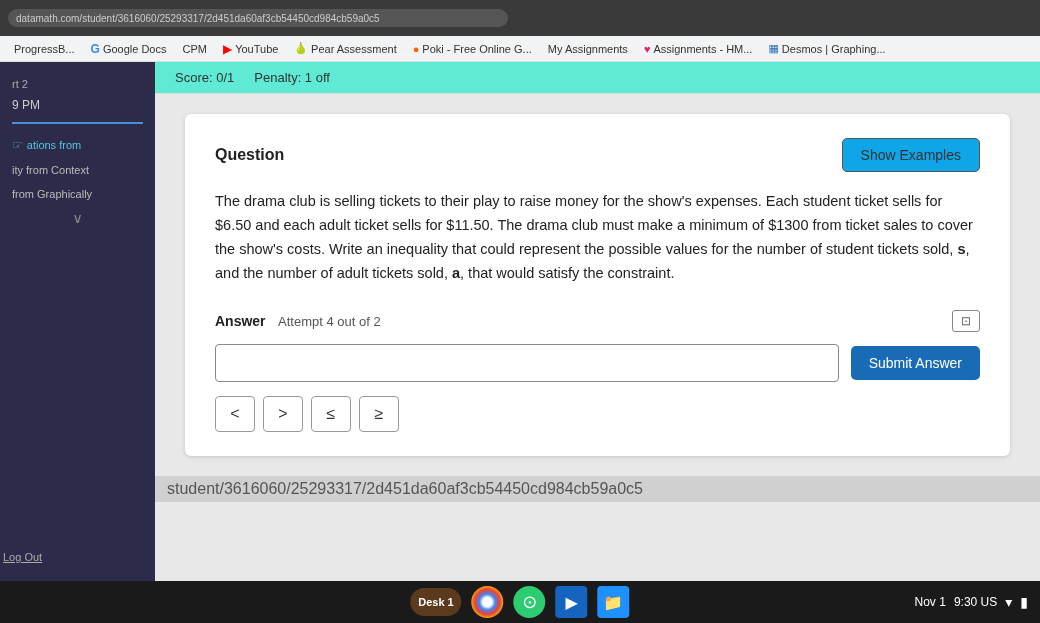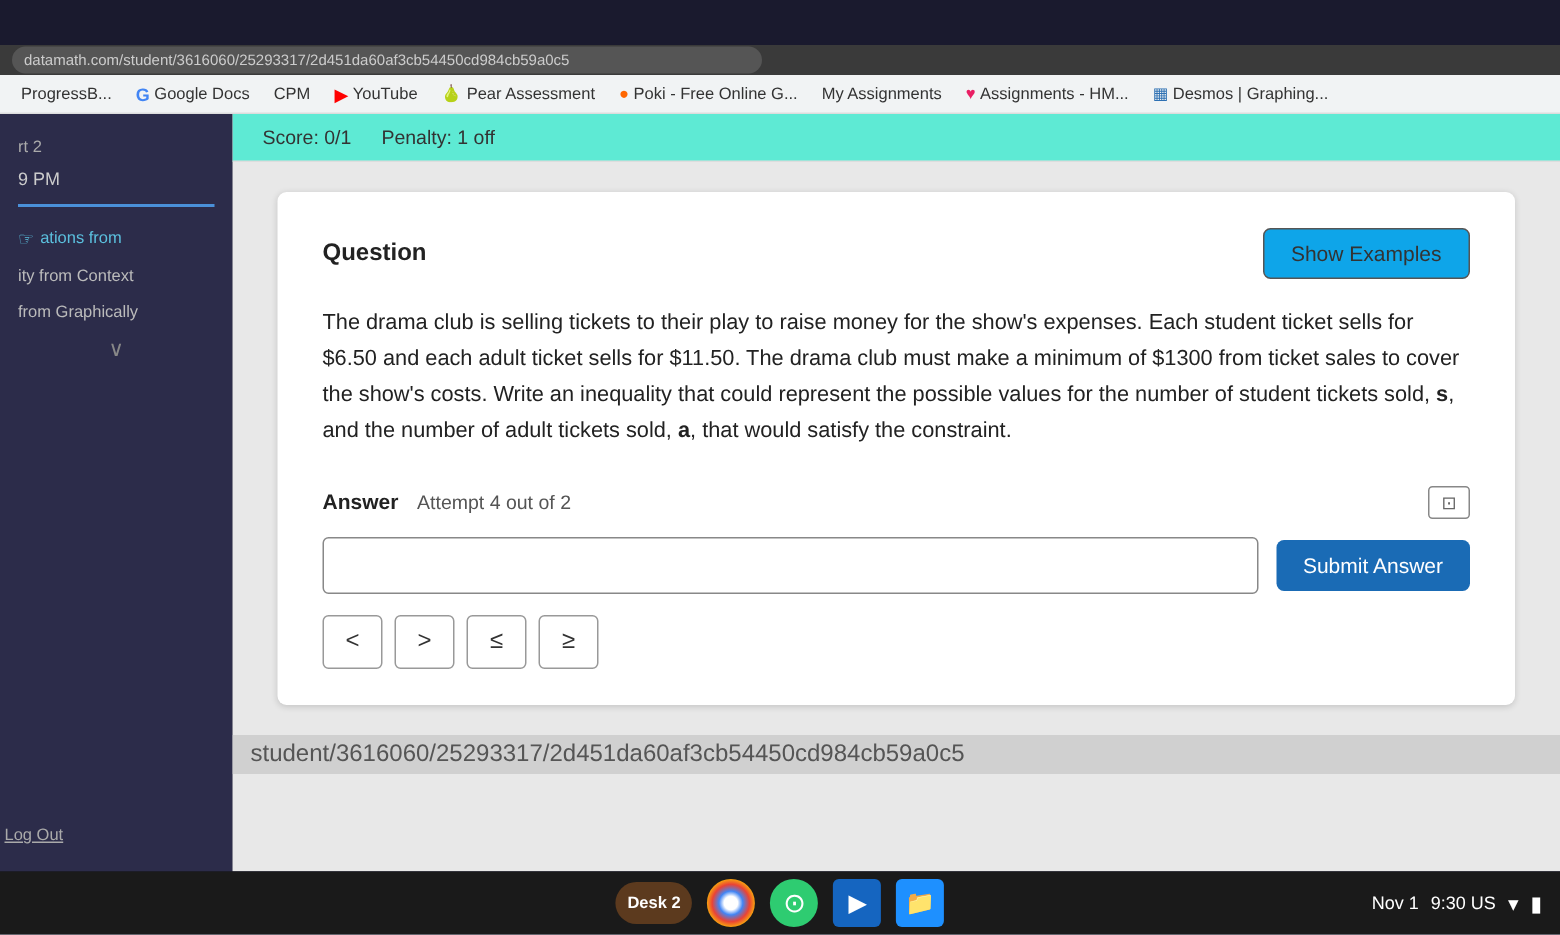--- a/index.html
+++ b/index.html
@@ -9,27 +9,26 @@
       width: 1040px;
       height: 623px;
       overflow: hidden;
       display: flex;
       flex-direction: column;
     }
 
     
     .browser-bar {
       background: #3a3a3a;
-      height: 20px;
+      height: 36px;
       display: flex;
       align-items: center;
       padding: 0 8px;
       gap: 6px;
       flex-shrink: 0;
-      margin-top: 30px;
     }
     .browser-url {
       background: #555;
       border-radius: 10px;
       height: 18px;
       flex: 1;
       max-width: 500px;
       font-size: 10px;
       color: #ccc;
       padding: 0 8px;
@@ -448,21 +447,21 @@
 
     <div style="font-size:16px;color:#555;padding:4px 12px;background:#d0d0d0;">
       <span>student/3616060/25293317/2d451da60af3cb54450cd984cb59a0c5</span>
     </div>
 
   </div>
 </div>
 
 <div class="taskbar">
   <div class="taskbar-center">
-    <div class="taskbar-app desk1">Desk 2</div>
+    <div class="taskbar-app desk1">Desk 1</div>
     <div class="taskbar-app chrome" style="width:32px;height:32px;border-radius:50%;"></div>
     <div class="taskbar-app green" style="width:32px;height:32px;background:#2ecc71;border-radius:50%;display:flex;align-items:center;justify-content:center;">
       <span style="color:white;font-size:18px;">⊙</span>
     </div>
     <div class="taskbar-app" style="background:#1565c0;width:32px;height:32px;border-radius:4px;display:flex;align-items:center;justify-content:center;">
       <span style="color:white;font-size:16px;">▶</span>
     </div>
     <div class="taskbar-app" style="background:#1e90ff;width:32px;height:32px;border-radius:4px;display:flex;align-items:center;justify-content:center;">
       <span style="color:white;font-size:16px;">📁</span>
     </div>

